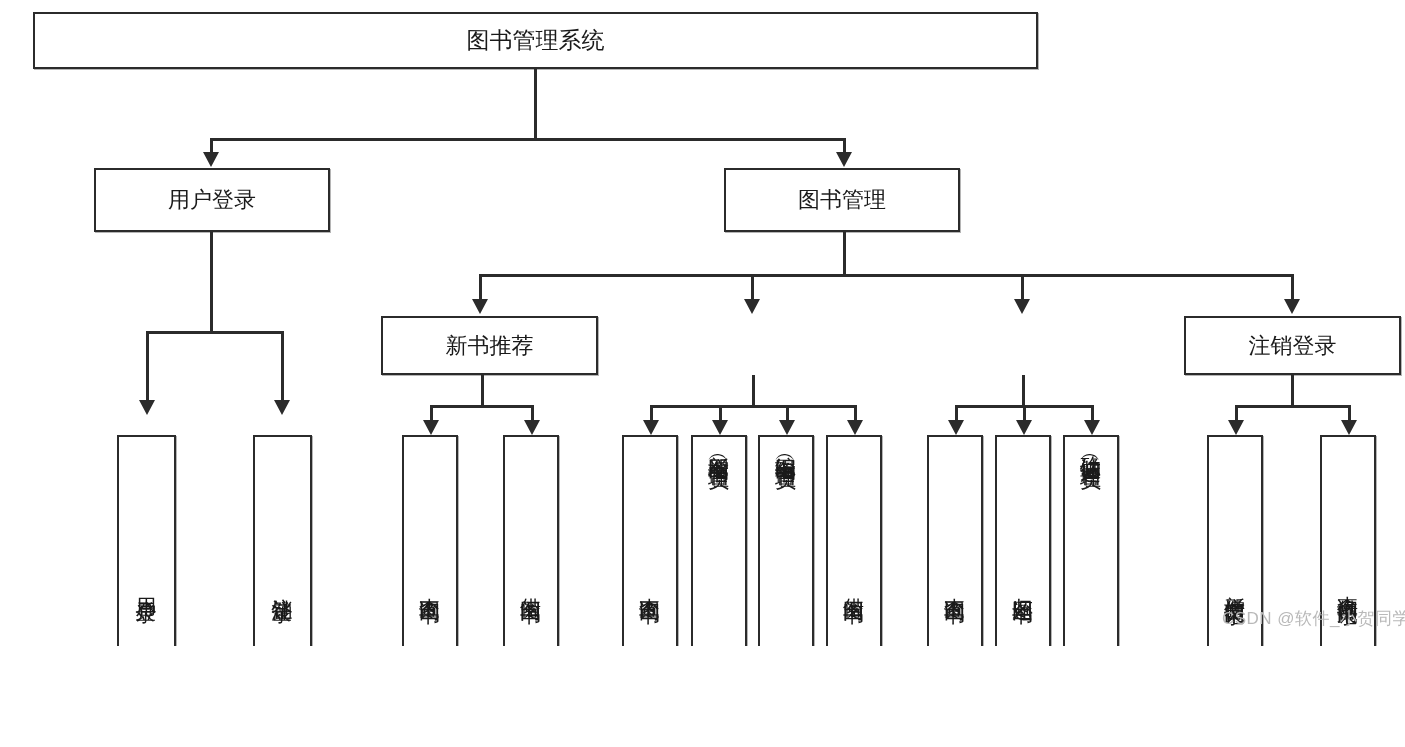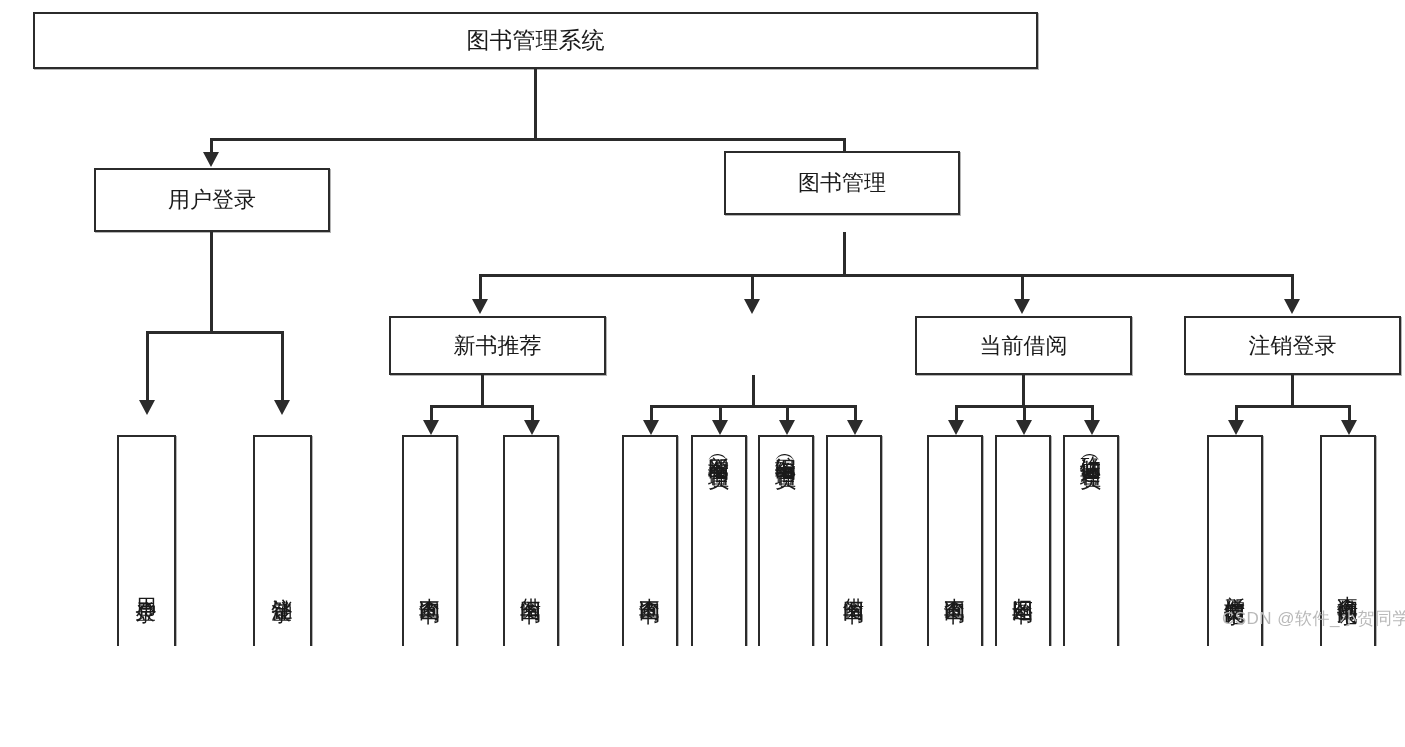--- a/index.html
+++ b/index.html
@@ -103,21 +103,21 @@
   <div class="vline" style="left:197px; top:138px; height:18px;"></div>
   <div class="arrow" style="left:190px; top:152px;"></div>
 
   <div class="vline" style="left:830px; top:138px; height:18px;"></div>
   <div class="arrow" style="left:823px; top:152px;"></div>
 
   <div class="node l2" style="left:81px; top:168px; width:236px; height:64px;">
     <span>用户登录</span>
   </div>
 
-  <div class="node l2" style="left:711px; top:151px; width:236px; height:64px;text-align:center;">
+  <div class="node l2" style="left:711px; top:168px; width:236px; height:64px;text-align:center;">
     <span>图书管理</span>
   </div>
 
   <div class="vline" style="left:197px; top:232px; height:101px;"></div>
   <div class="hline" style="left:133px; top:331px; width:137px;"></div>
   <div class="vline" style="left:133px; top:331px; height:72px;"></div>
   <div class="arrow" style="left:126px; top:400px;"></div>
   <div class="vline" style="left:268px; top:331px; height:72px;"></div>
   <div class="arrow" style="left:261px; top:400px;"></div>
 
@@ -129,28 +129,25 @@
 
   <div class="vline" style="left:738px; top:274px; height:28px;"></div>
   <div class="arrow" style="left:731px; top:299px;"></div>
 
   <div class="vline" style="left:1008px; top:274px; height:28px;"></div>
   <div class="arrow" style="left:1001px; top:299px;"></div>
 
   <div class="vline" style="left:1278px; top:274px; height:28px;"></div>
   <div class="arrow" style="left:1271px; top:299px;"></div>
 
-  <div class="node l3" style="left:376px; top:316px; width:217px; height:59px;">
+  <div class="node l3" style="left:368px; top:316px; width:217px; height:59px;">
     <span>新书推荐</span>
   </div>
 
 
-  <div class="node l3" style="left:902px; top:316px; width:217px; height:59px;">
-    <span>当前借阅</span>
-  </div>
 
   <div class="node l3" style="left:1171px; top:316px; width:217px; height:59px;">
     <span>注销登录</span>
   </div>
 
   <div class="vline" style="left:468px; top:375px; height:32px;"></div>
   <div class="hline" style="left:417px; top:405px; width:104px;"></div>
   <div class="vline" style="left:417px; top:405px; height:18px;"></div>
   <div class="arrow" style="left:410px; top:420px;"></div>
   <div class="vline" style="left:518px; top:405px; height:18px;"></div>

